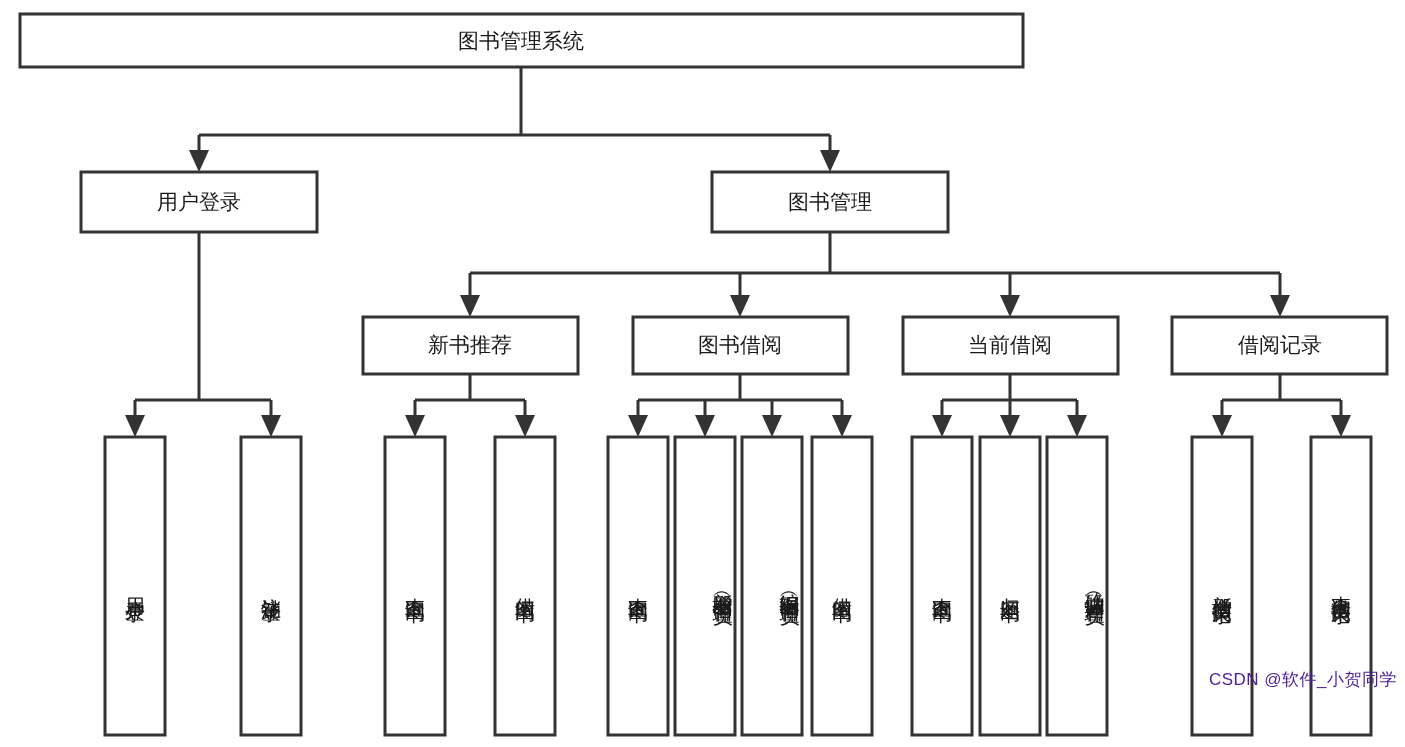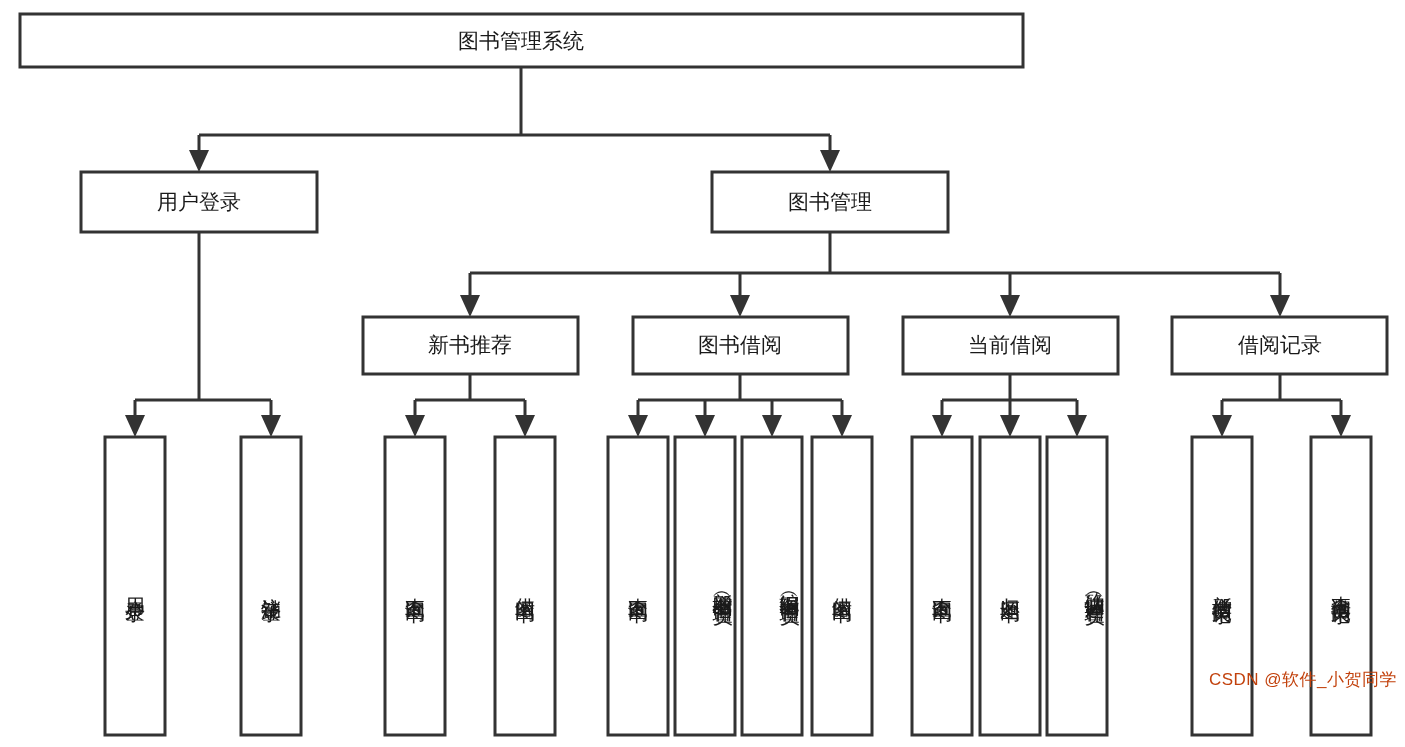--- a/index.html
+++ b/index.html
@@ -62,21 +62,21 @@
     color: #1a1a1a;
     white-space: nowrap;
     pointer-events: none;
   }
   .watermark {
     position: absolute;
     right: 8px;
     bottom: 4px;
     font-family: "Liberation Sans", "DejaVu Sans", sans-serif;
     font-size: 17px;
-    color: #c2410c;
+    color: #4c1d95;
     letter-spacing: 0.5px;
     user-select: none;
   }
 </style>
 </head>
 <body>
 
 <div id="diagram-root">
 
   <svg id="tree-svg" viewBox="0 0 1405 747">

